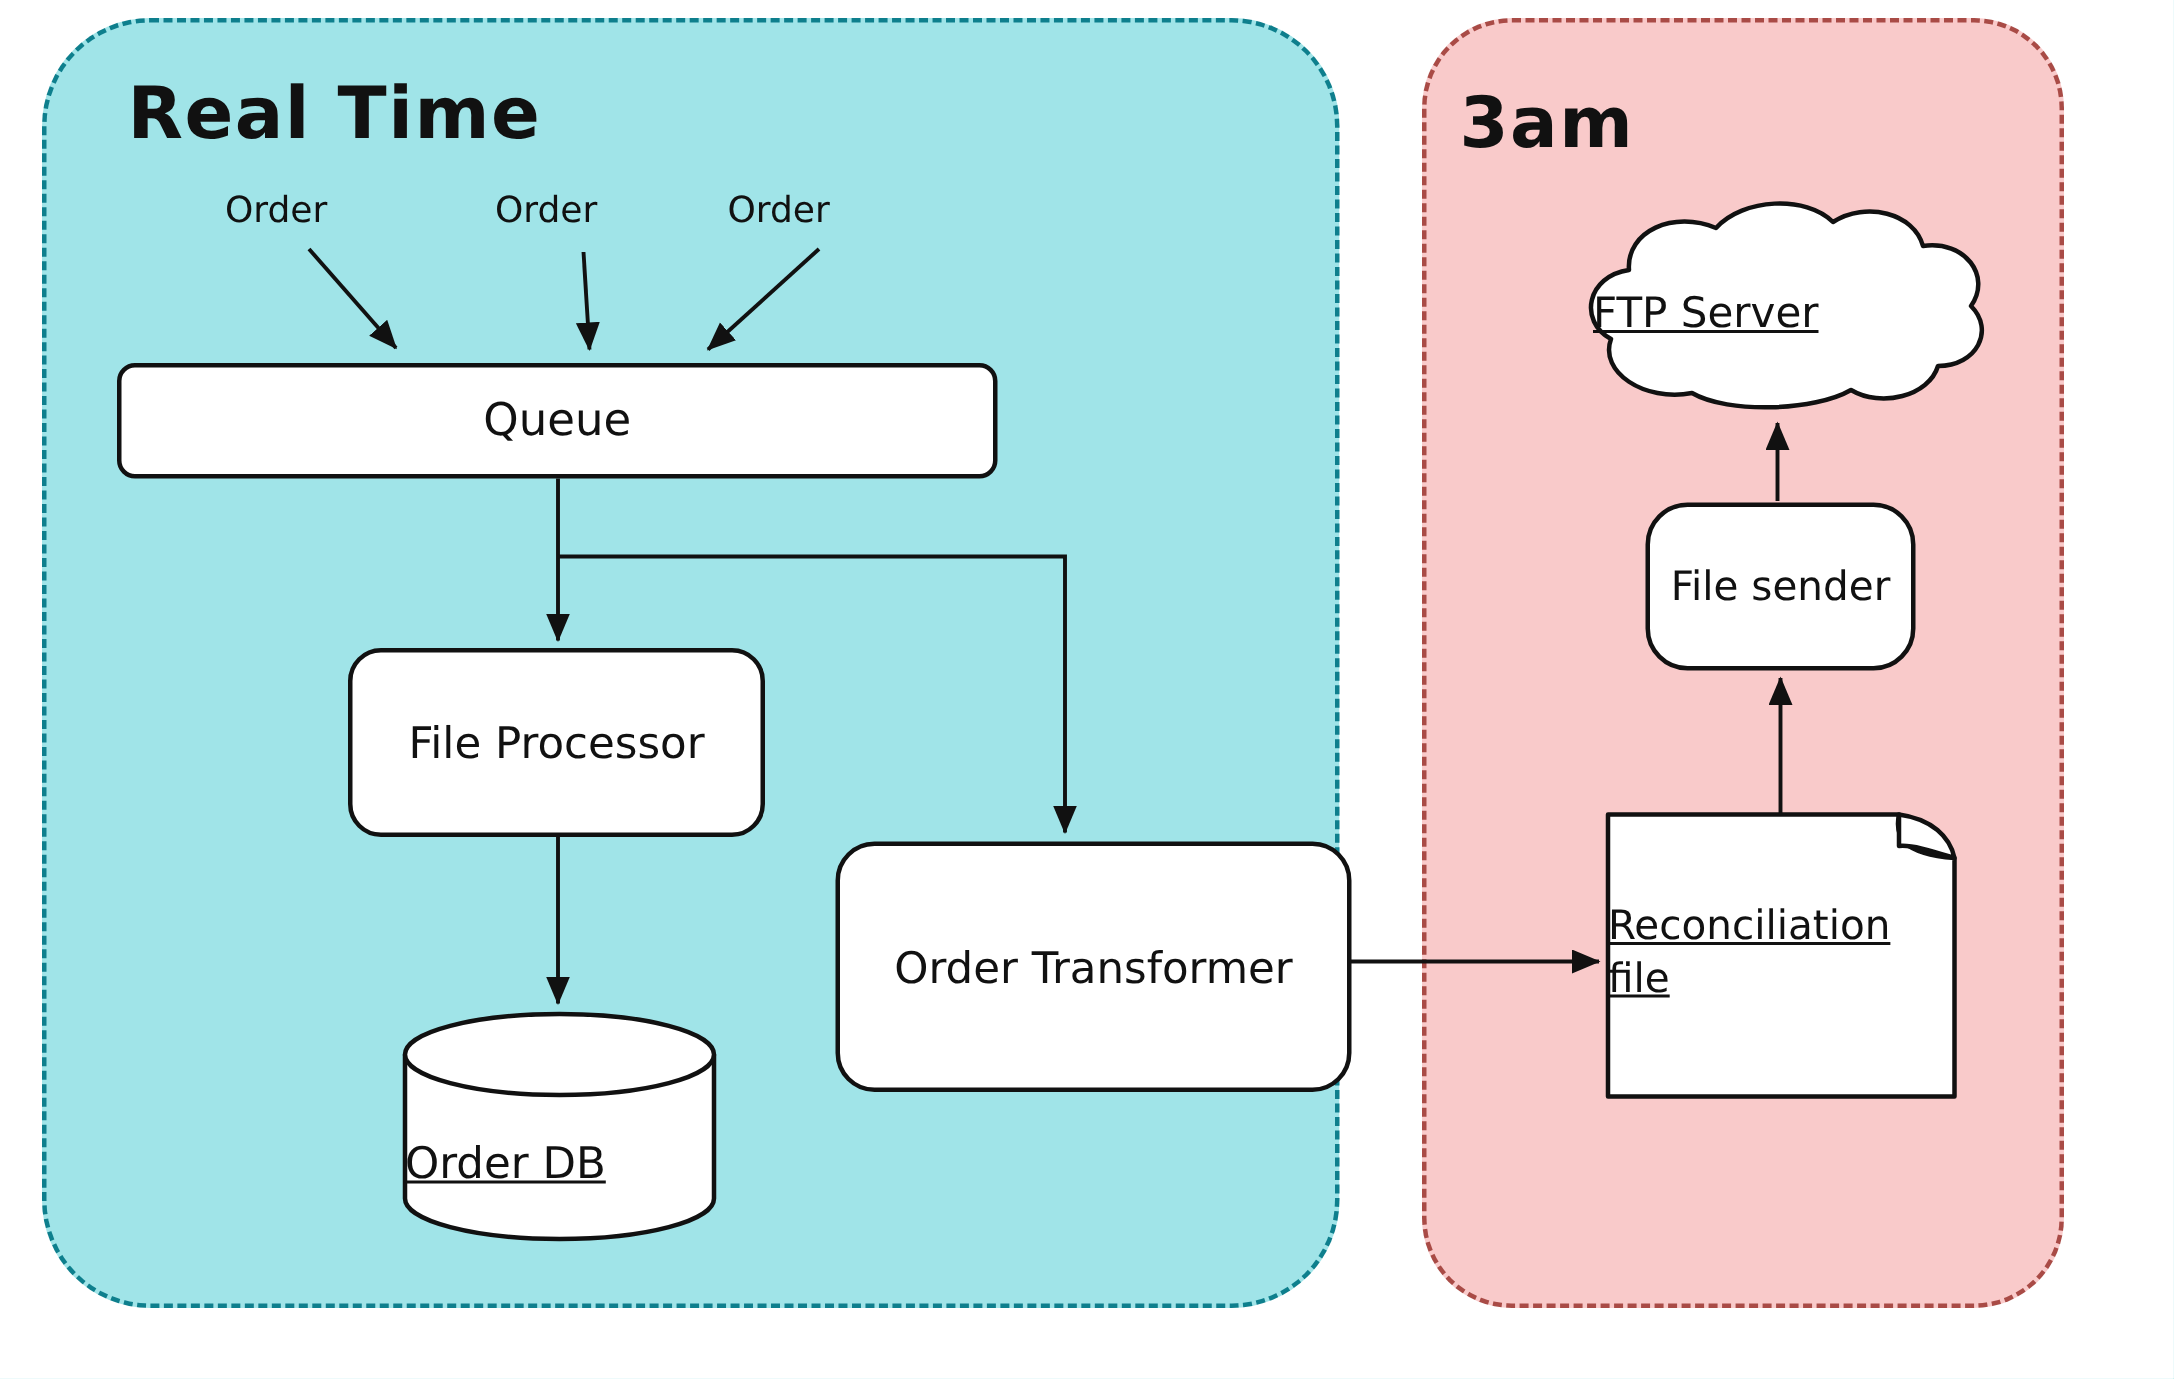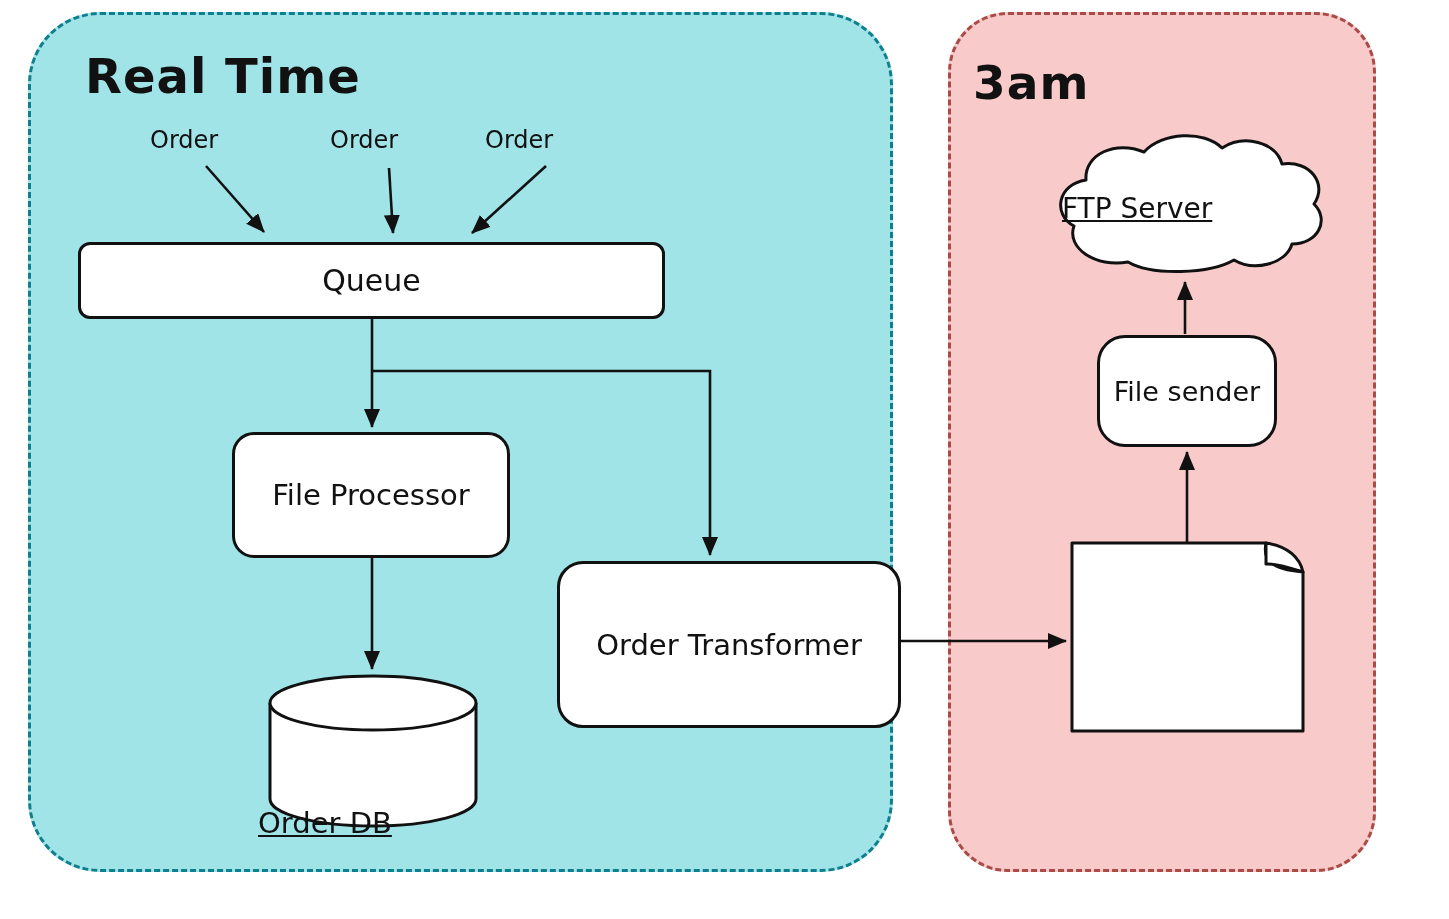--- a/index.html
+++ b/index.html
@@ -61,21 +61,21 @@
   .node-queue            { left: 78px;   top: 242px; width: 587px; height: 77px;  border-radius: 12px; font-size: 30px; }
   .node-order-processor  { left: 232px;  top: 432px; width: 278px; height: 126px; border-radius: 22px; font-size: 29px; }
   .node-order-transformer{ left: 557px;  top: 561px; width: 344px; height: 167px; border-radius: 26px; font-size: 29px; }
   .node-file-sender      { left: 1097px; top: 335px; width: 180px; height: 112px; border-radius: 28px; font-size: 27px; }
 
   .shape-label {
     position: absolute;
     text-align: left;
     text-decoration: underline;
   }
-  .label-order-db  { left: 258px;  top: 758px; width: 206px; font-size: 29px; margin-top: 48px; }
+  .label-order-db  { left: 270px;  top: 758px; width: 206px; font-size: 29px; }
   .label-ftp       { left: 1062px; top: 192px; width: 256px; font-size: 28px; }
   .label-recon     { left: 1072px; top: 600px; width: 230px; font-size: 27px; line-height: 1.3; }
 
   .order-label {
     position: absolute;
     width: 120px;
     top: 126px;
     text-align: left;
     font-size: 24px;
   }
@@ -156,14 +156,15 @@
   </div>
   <div class="node node-order-transformer">
     <span>Order Transformer</span>
   </div>
   <div class="node node-file-sender">
     <span>File sender</span>
   </div>
 
   <div class="shape-label label-order-db">Order DB</div>
   <div class="shape-label label-ftp">FTP Server</div>
+  <div class="shape-label label-recon">Reconciliation file</div>
 
 </div>
 
 </body></html>

